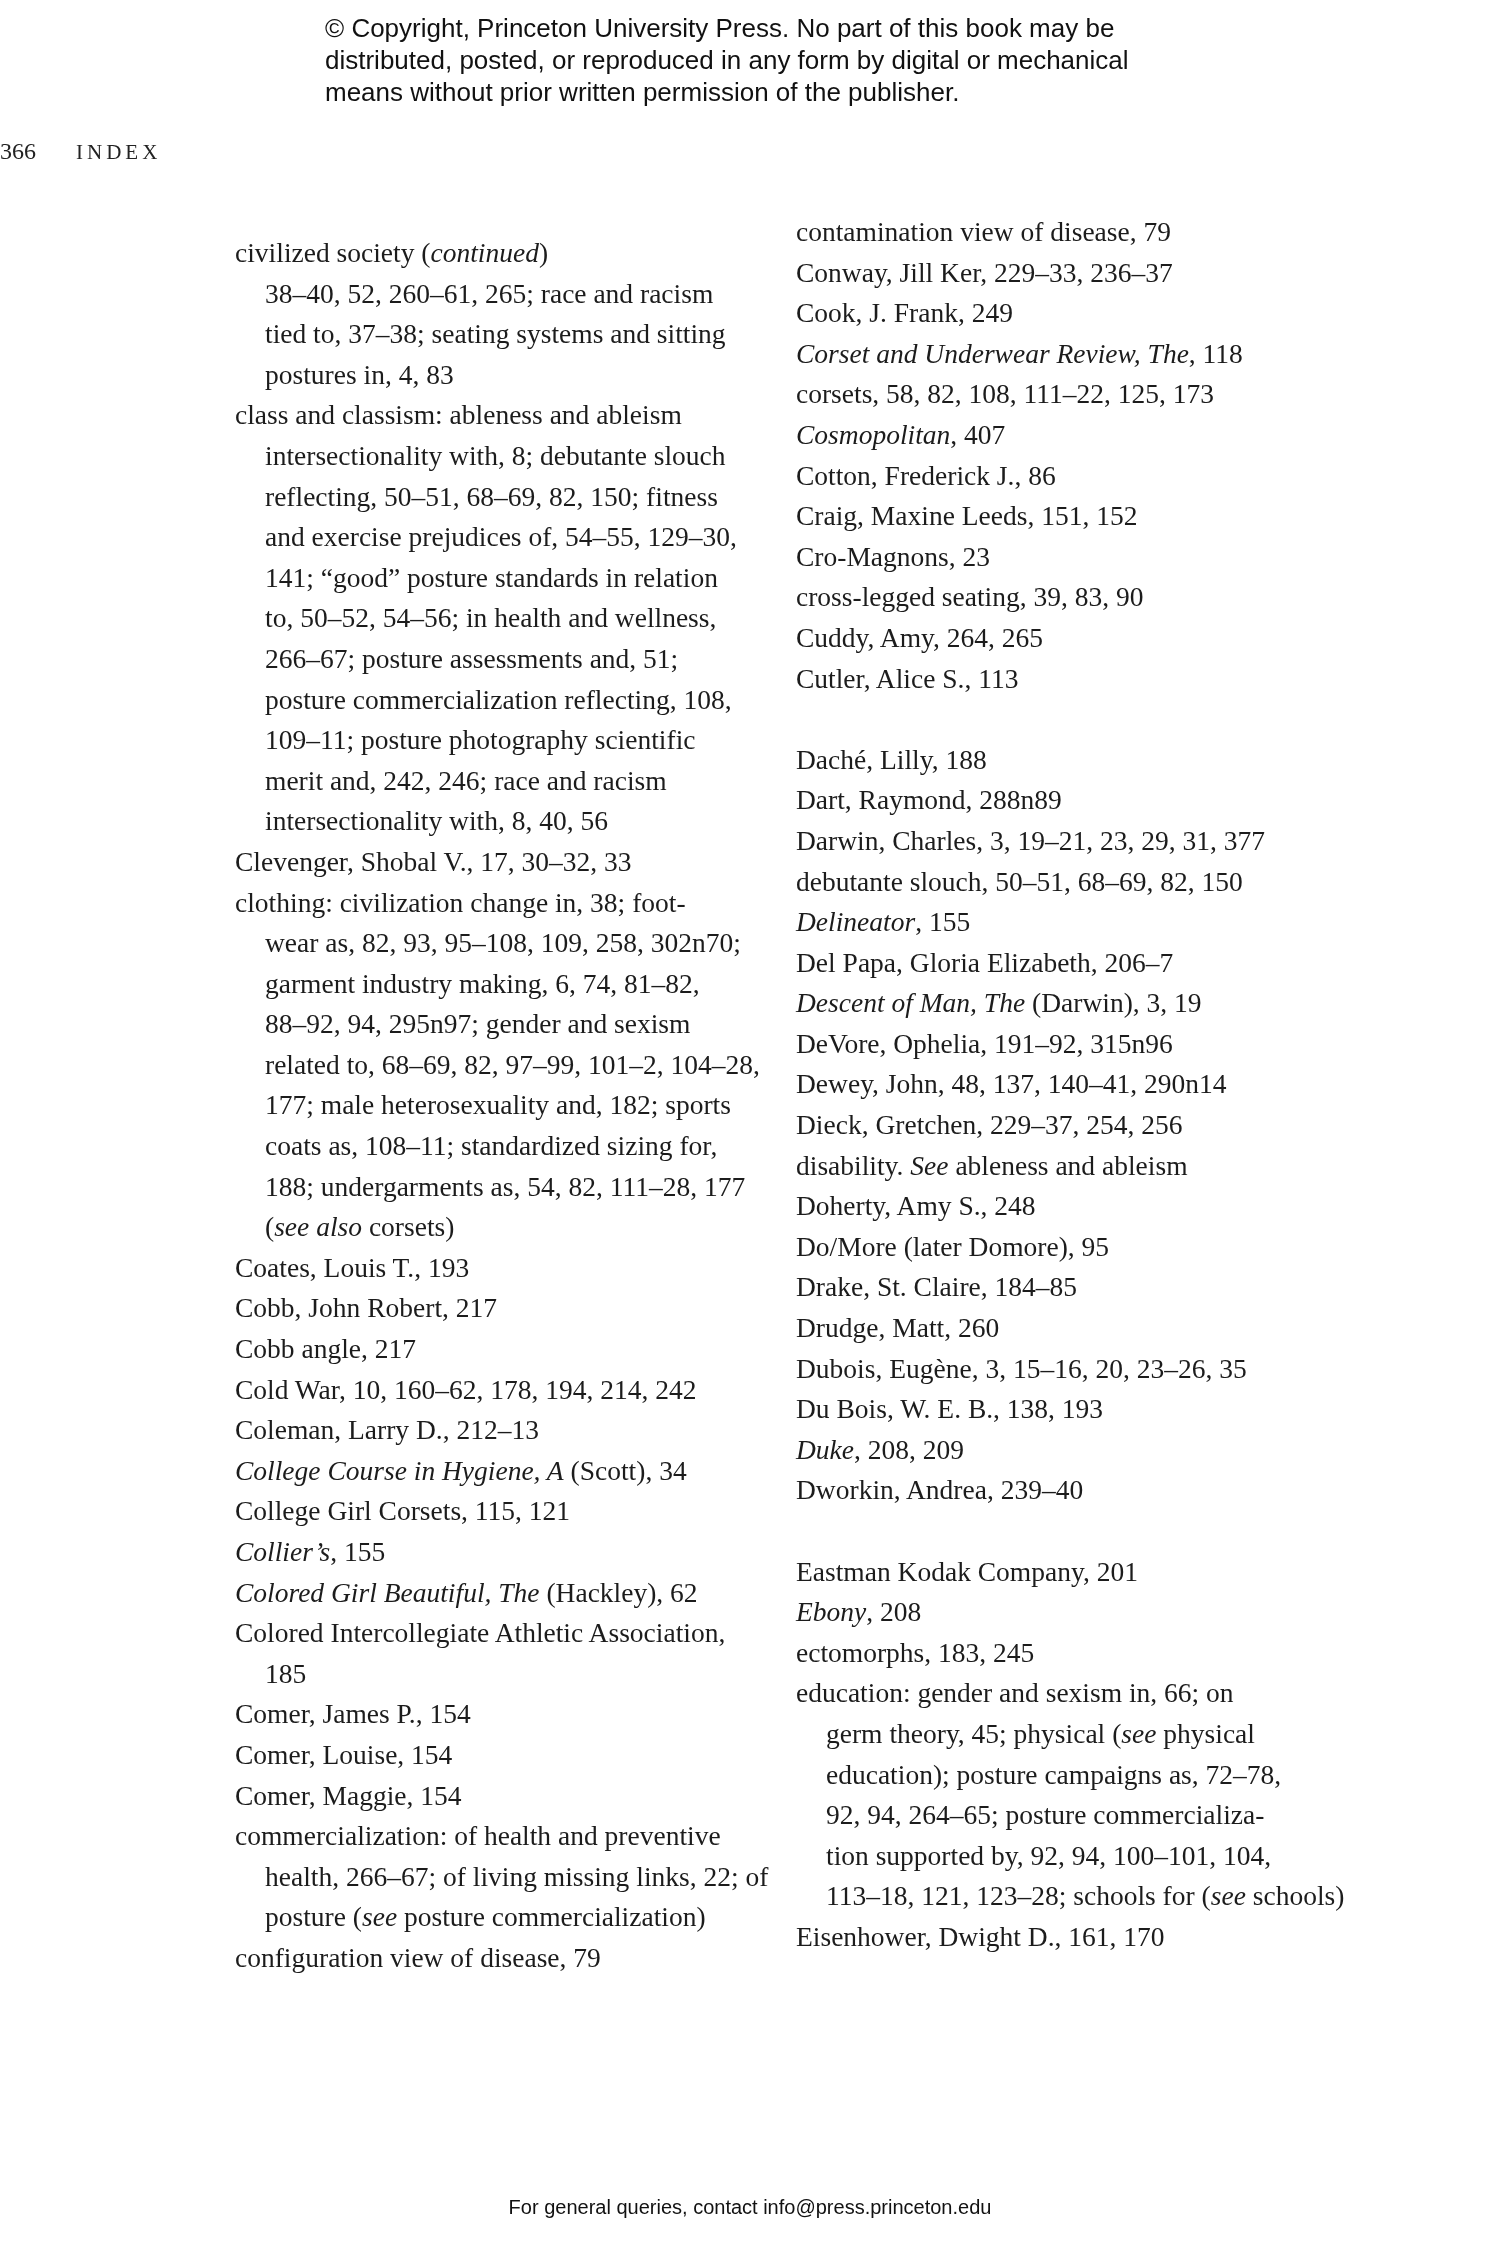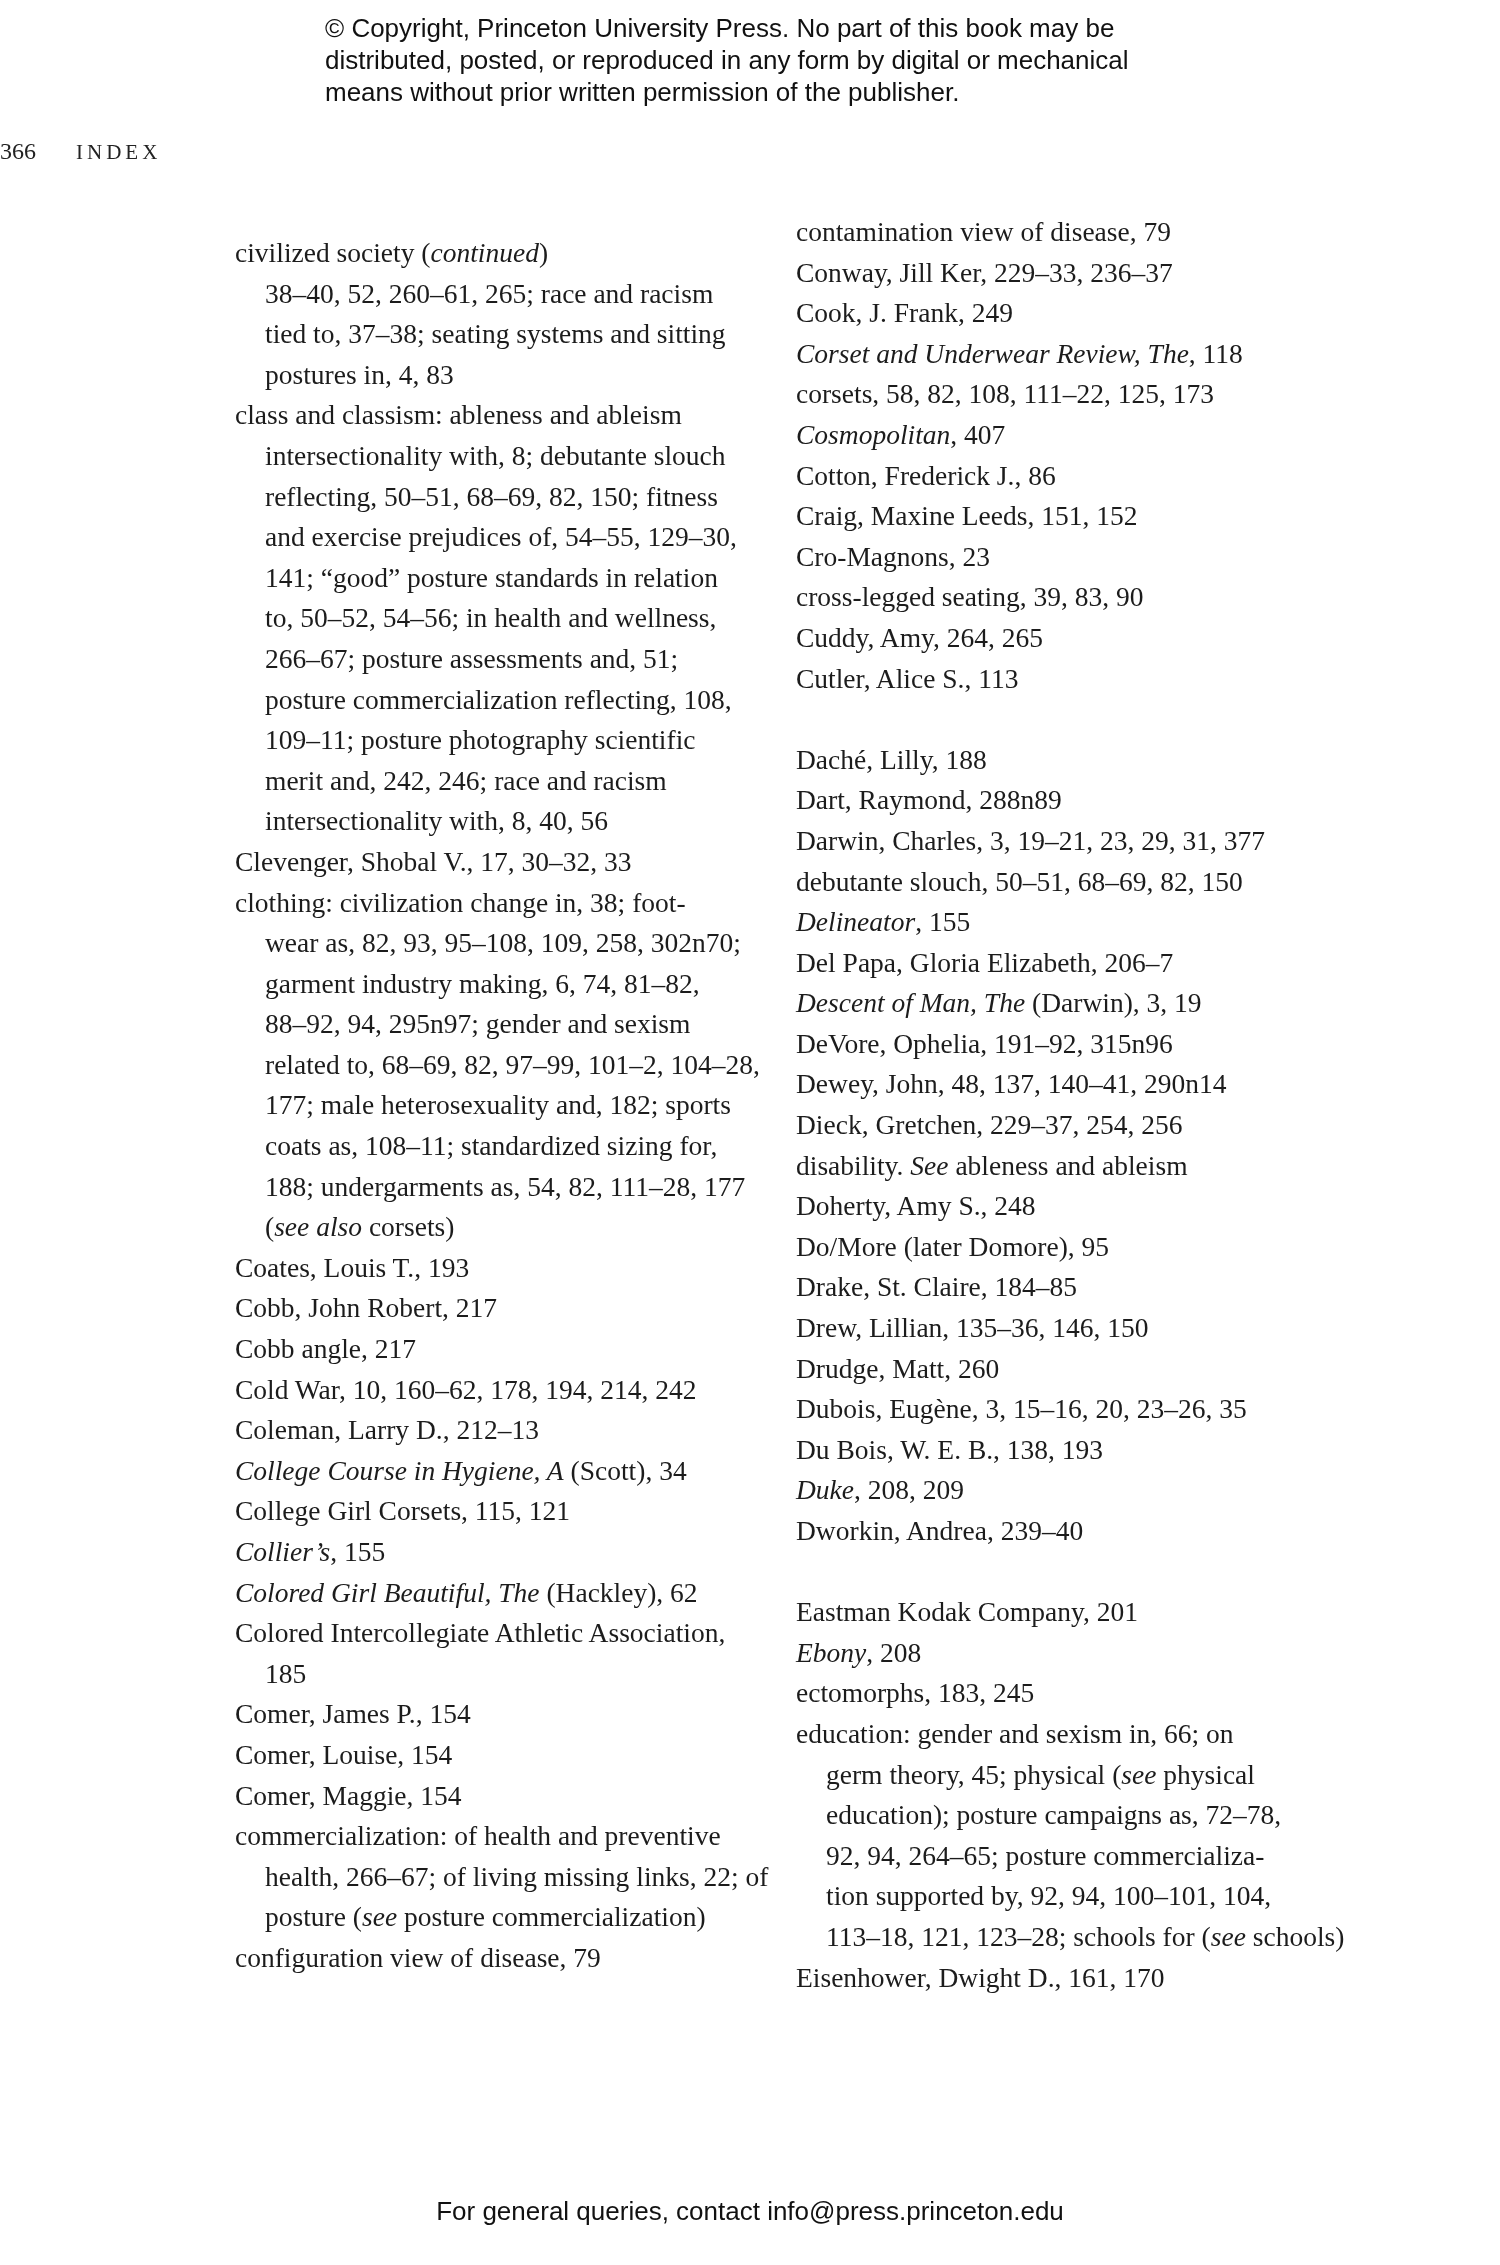--- a/index.html
+++ b/index.html
@@ -21,21 +21,21 @@
   }
   .col.left { left: 235px; width: 500px; margin-top: 21px; }
   .col.right { left: 796px; width: 520px; }
   .entry { white-space: nowrap; }
   .entry .line { display: block; }
   .entry .line.sub { padding-left: 30px; }
   .gap { height: 40.6px; }
   i { font-style: italic; }
   .footer {
     position: absolute; top: 2196px; left: 0; width: 1500px; text-align: center;
-    font-family: "Liberation Sans", sans-serif; font-size: 26px; color: #111;
+    font-family: "Liberation Sans", sans-serif; font-size: 20px; color: #111;
   }
 </style>
 </head>
 <body>
 
 <div class="copyright">
   <div>© Copyright, Princeton University Press. No part of this book may be</div>
   <div>distributed, posted, or reproduced in any form by digital or mechanical</div>
   <div>means without prior written permission of the publisher.</div>
 </div>
@@ -202,23 +202,20 @@
     <div class="entry">
       <span class="line"><span>Doherty, Amy S., 248</span></span>
     </div>
     <div class="entry">
       <span class="line"><span>Do/More (later Domore), 95</span></span>
     </div>
     <div class="entry">
       <span class="line"><span>Drake, St. Claire, 184–85</span></span>
     </div>
     <div class="entry">
-      <span class="line"><span>Drew, Lillian, 135–36, 146, 150</span></span>
-    </div>
-    <div class="entry">
       <span class="line"><span>Drudge, Matt, 260</span></span>
     </div>
     <div class="entry">
       <span class="line"><span>Dubois, Eugène, 3, 15–16, 20, 23–26, 35</span></span>
     </div>
     <div class="entry">
       <span class="line"><span>Du Bois, W. E. B., 138, 193</span></span>
     </div>
     <div class="entry">
       <span class="line"><i>Duke</i><span>, 208, 209</span></span>

